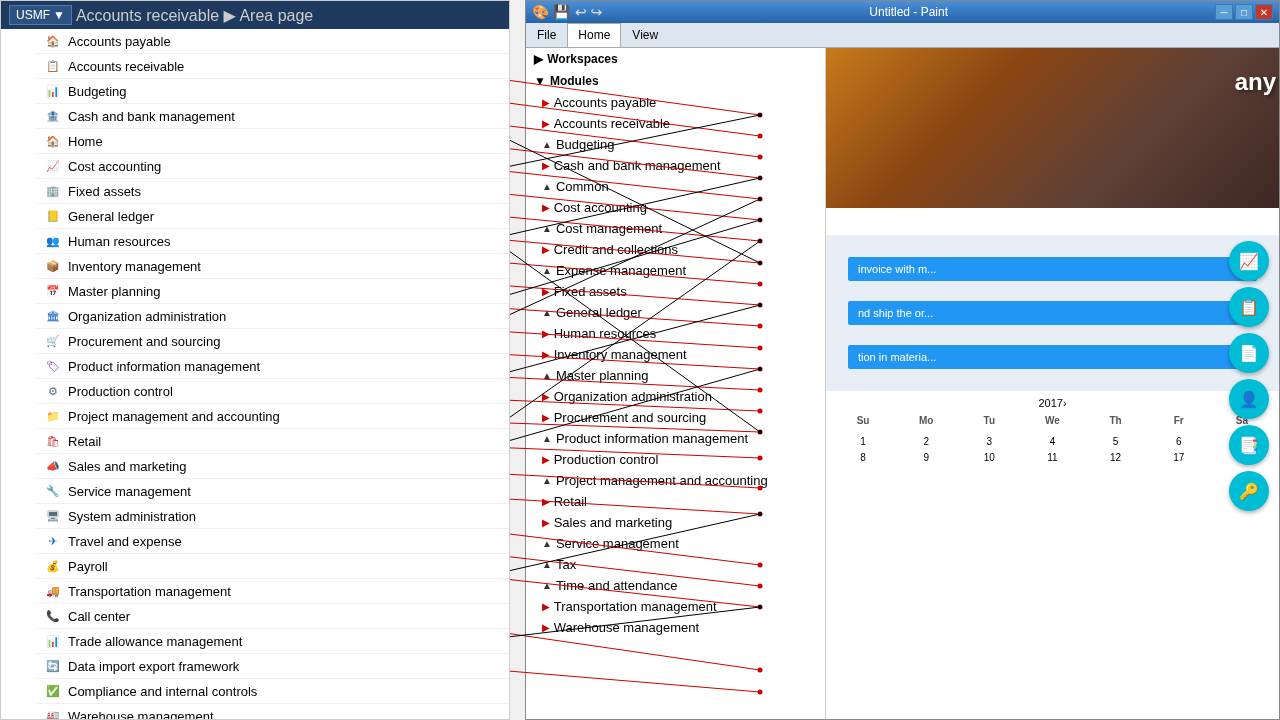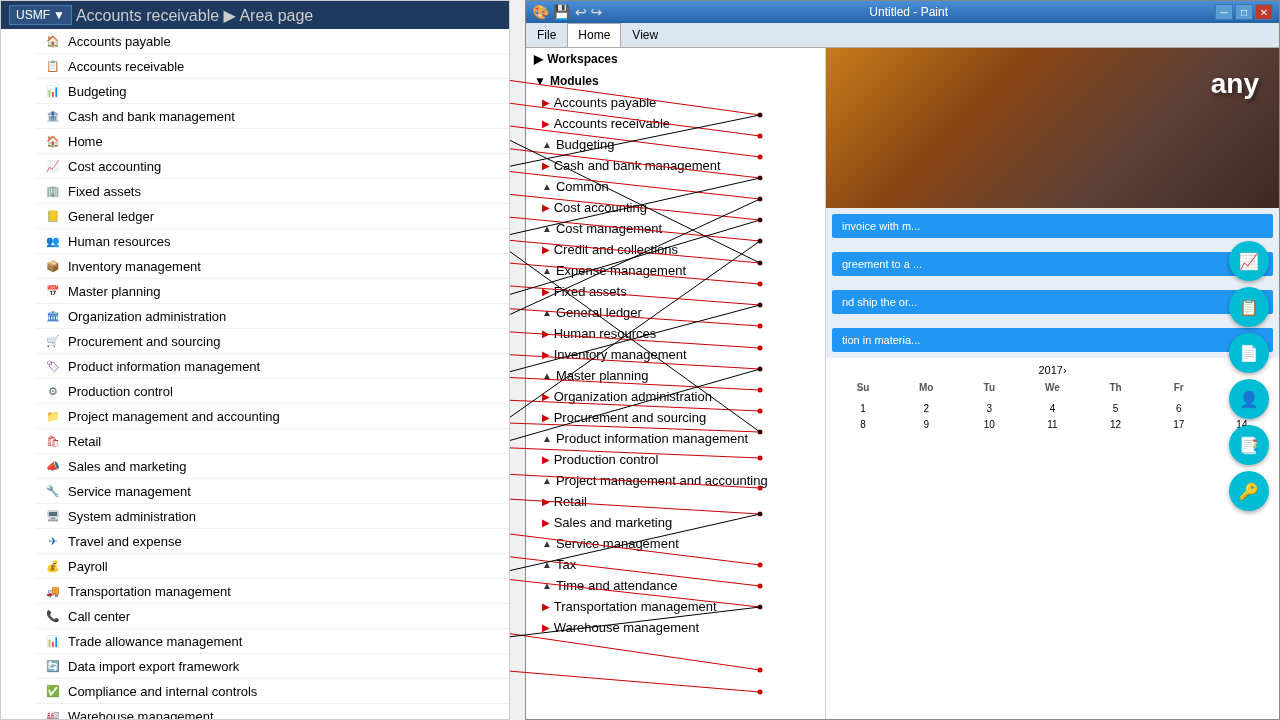--- a/index.html
+++ b/index.html
@@ -198,24 +198,24 @@
     
     #d365-image {
       height: 160px;
       background: linear-gradient(135deg, #c77b1a, #8b4513, #5d4037, #3e2723);
       flex-shrink: 0;
       position: relative;
       overflow: hidden;
     }
     #d365-image .overlay-text {
       position: absolute;
-      right: 20px;
+      right: 3px;
       top: 20px;
       color: #fff;
-      font-size: 28px;
+      font-size: 24px;
       font-weight: bold;
       text-shadow: 2px 2px 4px rgba(0,0,0,0.5);
     }
 
     
     #d365-content {
       flex: 1;
       display: flex;
       background: #fff;
       overflow: hidden;
@@ -238,24 +238,25 @@
       flex: 1;
       display: flex;
       flex-direction: column;
       overflow: hidden;
     }
 
     
     #d365-tiles {
       display: grid;
       grid-template-columns: 1fr;
-      gap: 14px;
-      padding: 6px;
+      gap: 20px;
+      padding: 22px;
       background: #e8eef5;
       flex-shrink: 0;
+      margin-top: 27px;
     }
     .d365-tile {
       background: #2196f3;
       color: #fff;
       padding: 6px 10px;
       font-size: 11px;
       cursor: pointer;
       border-radius: 2px;
       white-space: nowrap;
       overflow: hidden;
@@ -604,21 +605,20 @@
           <div class="overlay-text">any</div>
         </div>
 
         <div id="d365-content">
 
 
           <div id="d365-right">
             <div id="d365-tiles">
 
             <div class="d365-tile">invoice with m...</div>
-                <div class="d365-tile">greement to a ...</div>
                 <div class="d365-tile">nd ship the or...</div>
                 <div class="d365-tile">tion in materia...</div>
               </div>
 
             <div id="d365-calendar">
               <div class="cal-header">
                 <span>2017</span>
                 <span>›</span>
               </div>
               <div class="cal-grid" id="cal-grid">

